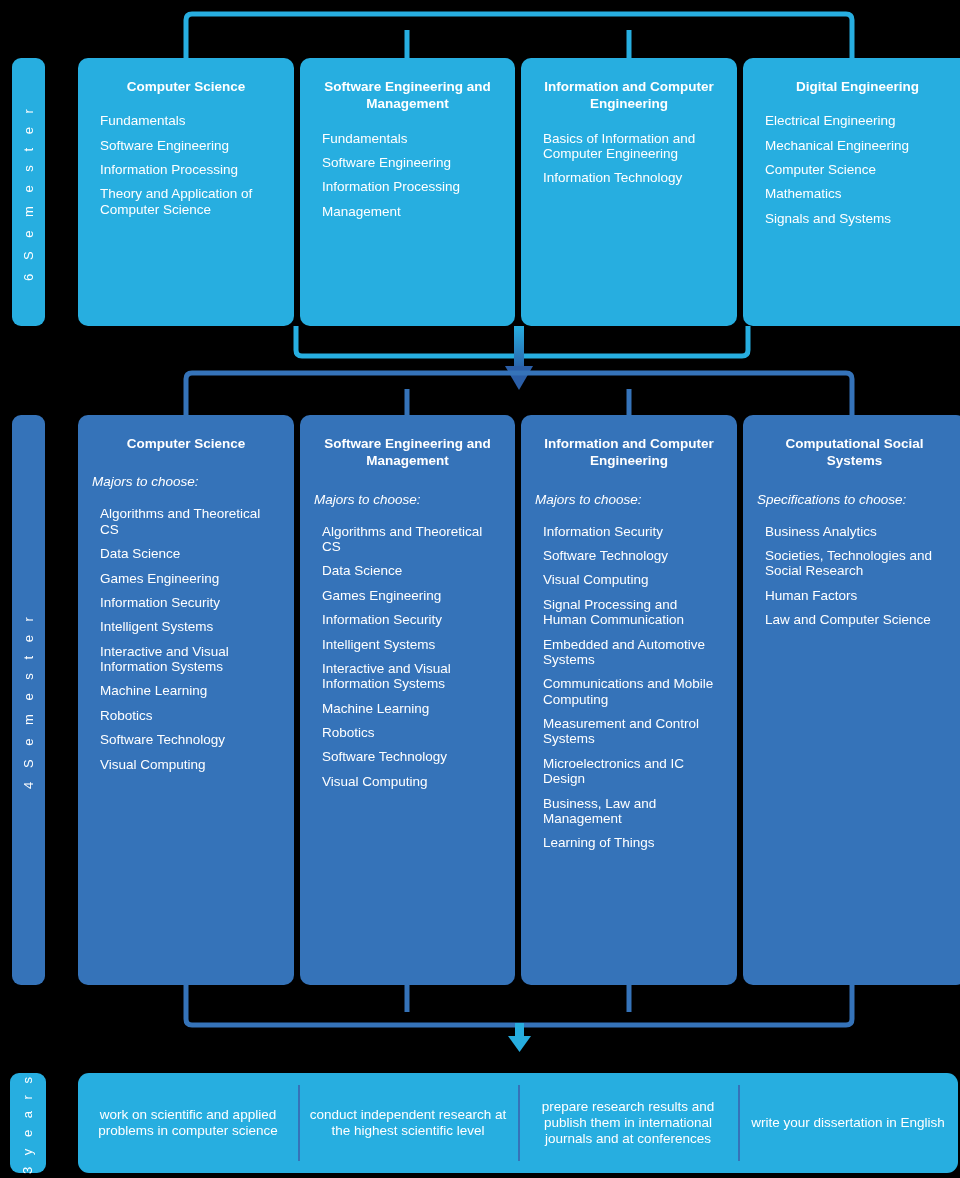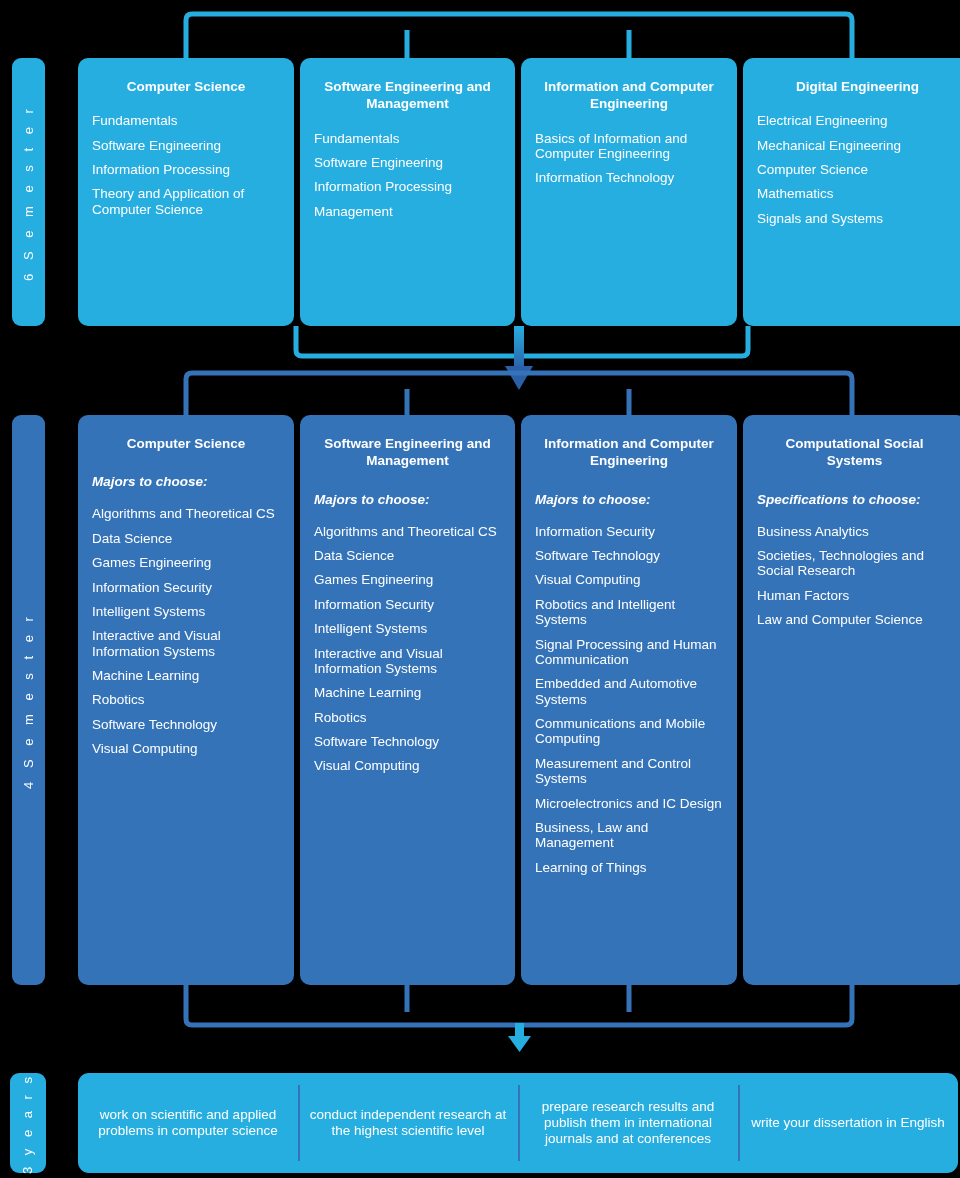--- a/index.html
+++ b/index.html
@@ -33,24 +33,24 @@
     position:absolute;border-radius:10px;color:#fff;
     box-sizing:border-box;padding:20px 14px 14px 14px;
   }
   .card.cyan{background:#27AEE0;}
   .card.blue{background:#3573B9;}
   .card .title{
     font-size:13.5px;font-weight:bold;text-align:center;
     line-height:1.28;margin:0 0 18px 0;
   }
   .card .subhead{
-    font-size:13.5px;font-style:italic;font-weight:700;
+    font-size:13.5px;font-style:italic;font-weight:400;
     margin:0 0 16px 0;line-height:1.2;
   }
-  .card ul{list-style:none;margin:0;padding:0;}
+  .card ul{list-style:none;margin:8px;padding:0;}
   .card ul li{
     font-size:13.5px;font-weight:400;line-height:1.14;
     margin-bottom:9px;
   }
 
   
   .r1{top:58px;height:268px;}
   #card-cs-6   {left:78px; width:216px;}
   #card-sem-6  {left:300px;width:215px;}
   #card-ice-6  {left:521px;width:216px;}
@@ -215,21 +215,20 @@
     </ul>
   </div>
 
   <div class="card blue r2" id="card-ice-4">
     <div class="title">Information and Computer Engineering</div>
     <div class="subhead">Majors to choose:</div>
     <ul>
       <li>Information Security</li>
       <li>Software Technology</li>
       <li>Visual Computing</li>
-      <li>Robotics and Intelligent Systems</li>
       <li>Signal Processing and Human Communication</li>
       <li>Embedded and Automotive Systems</li>
       <li>Communications and Mobile Computing</li>
       <li>Measurement and Control Systems</li>
       <li>Microelectronics and IC Design</li>
       <li>Business, Law and Management</li>
       <li>Learning of Things</li>
     </ul>
   </div>
 

